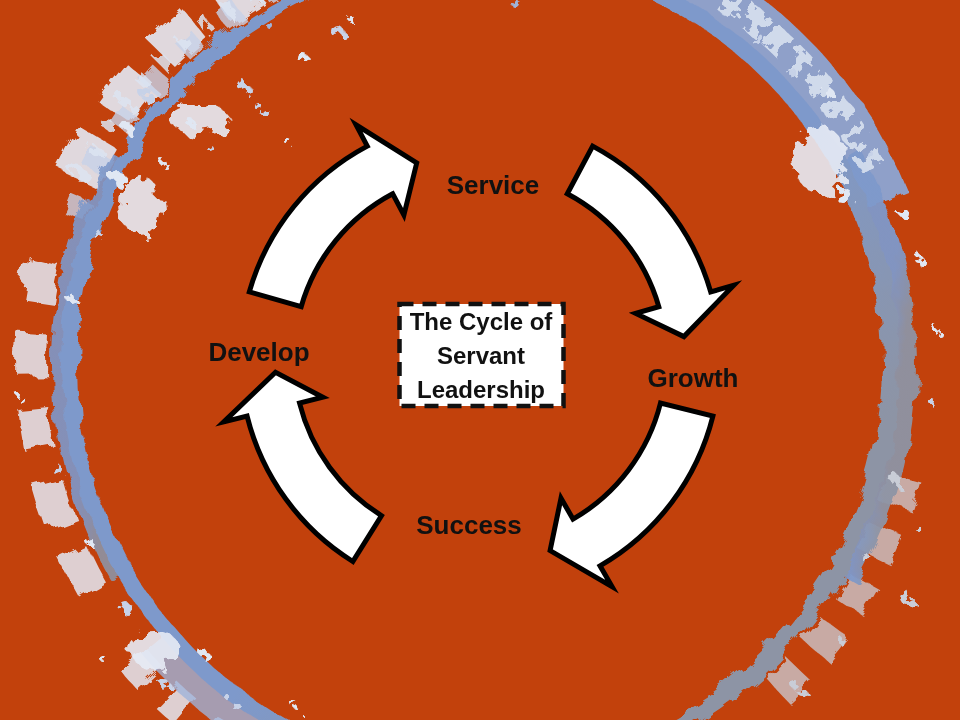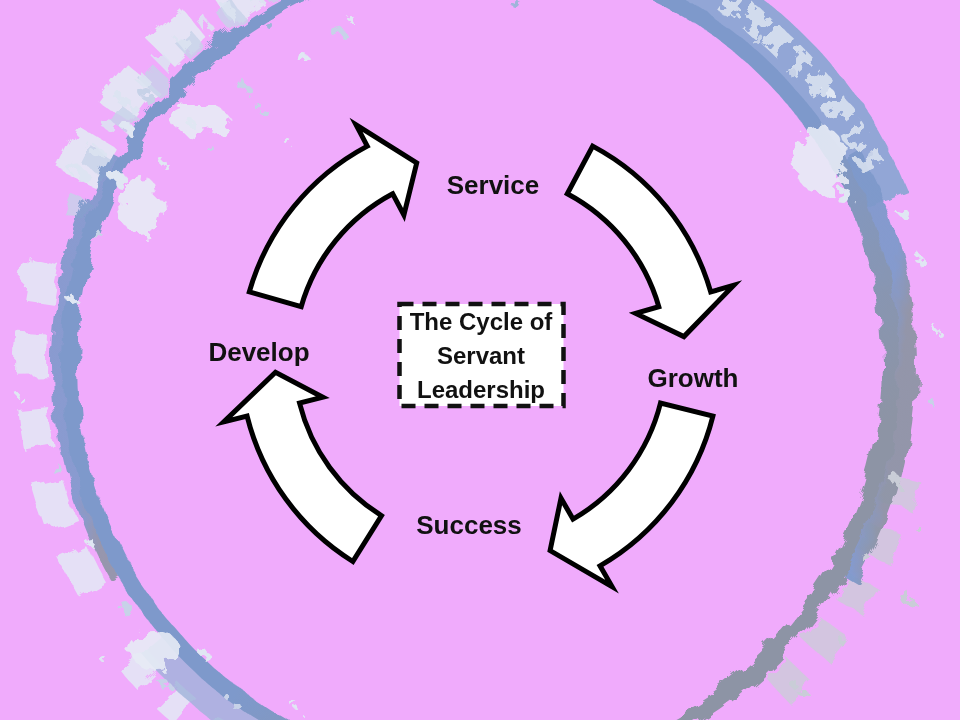--- a/index.html
+++ b/index.html
@@ -1,17 +1,17 @@
 <!DOCTYPE html>
 <html><head>
 <meta charset="utf-8">
 <style>
   html,body{margin:0;padding:0;background:#fff;}
   .canvas{
-    position:relative;width:960px;height:720px;background:#f0abfc;overflow:hidden;
+    position:relative;width:960px;height:720px;background:#c2410c;overflow:hidden;
     font-family:"Liberation Sans", sans-serif;
   }
   .layer{position:absolute;left:0;top:0;width:960px;height:720px;}
   text{text-anchor:middle;}
   .node-label{font-size:26px;font-weight:bold;font-family:"Liberation Sans",sans-serif;}
   .title-line{font-size:24px;font-weight:bold;font-family:"Liberation Sans",sans-serif;}
   .arrow{stroke-width:5;stroke-linejoin:miter;}
   .dot-a{fill:#C7D2E8;}
   .dot-b{fill:#E0E7F3;}
   .dot-g{fill:#C9CDD7;}

